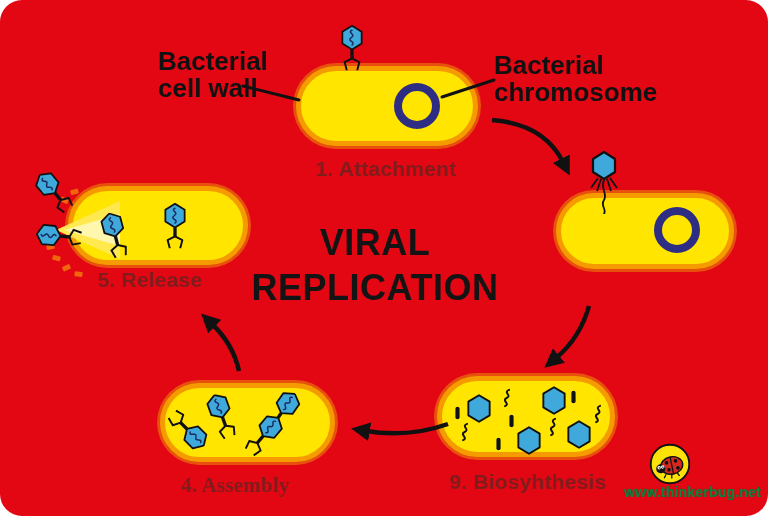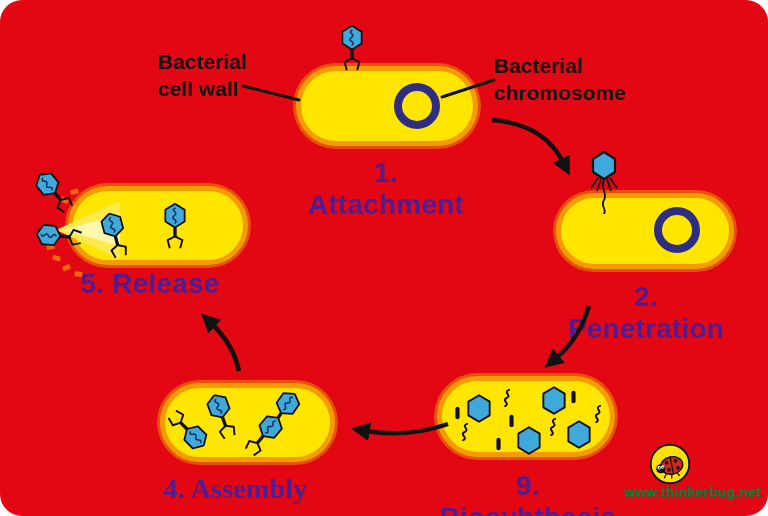--- a/index.html
+++ b/index.html
@@ -1,22 +1,22 @@
 <!DOCTYPE html>
 <html><head>
 <meta charset="utf-8">
 <style>
   html,body{margin:0;padding:0;background:#fff;}
   .canvas{position:relative;width:768px;height:516px;font-family:"Liberation Sans",sans-serif;overflow:hidden;}
   .bg{position:absolute;inset:0;background:#e30613;border-radius:22px;}
   .abs{position:absolute;}
   .cell{position:absolute;background:#ffe500;border:5px solid #f59b00;border-radius:999px;box-shadow:0 0 0 3px #e8500e;}
   .ring{position:absolute;border:8px solid #2d2e83;border-radius:50%;background:transparent;}
-  .stage-label{position:absolute;color:#4c1d95;font-size:28px;font-weight:600;text-align:center;letter-spacing:.2px;}
-  .annot{position:absolute;color:#111;font-size:21px;font-weight:600;line-height:27px;white-space:pre-line;}
+  .stage-label{position:absolute;color:#7f1d1d;font-size:21px;font-weight:600;text-align:center;letter-spacing:.2px;}
+  .annot{position:absolute;color:#111;font-size:26px;font-weight:600;line-height:27px;white-space:pre-line;}
   .title{position:absolute;left:245px;top:220px;width:260px;text-align:center;color:#141414;
          font-size:36px;font-weight:700;line-height:45px;letter-spacing:.5px;white-space:nowrap;}
   .title div{white-space:nowrap;}
   .watermark-text{position:absolute;left:624px;top:484px;width:140px;
          color:#157f3c;font-size:14px;font-weight:700;letter-spacing:.2px;text-shadow:0 0 1px #0b5726;}
   svg.overlay{position:absolute;inset:0;width:768px;height:516px;pointer-events:none;}
 </style>
 </head>
 <body>
 
@@ -55,21 +55,20 @@
   <svg class="abs" style="left:337px;top:25px;width:30px;height:46px;" viewBox="0 0 40 62">
       <use href="#ph"></use>
     </svg>
   <div class="stage-label" style="left:300px;top:157px;width:172px;">1. Attachment</div>
 
   <div class="cell" style="left:556px;top:193px;width:168px;height:66px;"></div>
   <div class="ring" style="left:654px;top:207px;width:30px;height:30px;"></div>
   <svg class="abs" style="left:586px;top:150px;width:36px;height:64px;" viewBox="0 0 36 64">
       <use href="#phinj"></use>
     </svg>
-  <div class="stage-label" style="left:558px;top:281px;width:176px;">2. Penetration</div>
 
   <div class="cell" style="left:437px;top:376px;width:168px;height:71px;"></div>
   <svg class="abs" style="left:466px;top:394px;width:26px;height:29px;" viewBox="0 0 30 34">
       <use href="#hex"></use>
     </svg>
   <svg class="abs" style="left:541px;top:386px;width:26px;height:29px;" viewBox="0 0 30 34">
       <use href="#hex"></use>
     </svg>
   <svg class="abs" style="left:516px;top:426px;width:26px;height:29px;" viewBox="0 0 30 34">
       <use href="#hex"></use>
@@ -158,20 +157,24 @@
     <path d="M239,371 Q233,344 212,324" fill="none" stroke="#111" stroke-width="4.5" marker-end="url(#ah)"></path>
     <line x1="243" y1="86" x2="299" y2="100" stroke="#111" stroke-width="3" stroke-linecap="round"></line>
     <line x1="494" y1="80" x2="442" y2="97" stroke="#111" stroke-width="3" stroke-linecap="round"></line>
   </svg>
 
   <div class="annot" style="left:158px;top:48px;width:120px;">Bacterial
 cell wall</div>
   <div class="annot" style="left:494px;top:52px;width:170px;">Bacterial
 chromosome</div>
 
+  <div class="title">
+    <div>VIRAL</div>
+    <div>REPLICATION</div>
+  </div>
 
   <svg class="abs" style="left:648px;top:442px;width:44px;height:44px;" viewBox="0 0 48 48">
     <circle cx="24" cy="24" r="21" fill="#ffe10a" stroke="#111" stroke-width="2"></circle>
     <g transform="rotate(-12 24 26)">
       <ellipse cx="26" cy="26" rx="12" ry="9.5" fill="#d5281e" stroke="#111" stroke-width="1.6"></ellipse>
       <line x1="26" y1="16.5" x2="26" y2="35.5" stroke="#111" stroke-width="1.4"></line>
       <circle cx="21" cy="22" r="2" fill="#111"></circle>
       <circle cx="31" cy="22" r="2" fill="#111"></circle>
       <circle cx="22" cy="30" r="2" fill="#111"></circle>
       <circle cx="32" cy="30" r="2" fill="#111"></circle>

